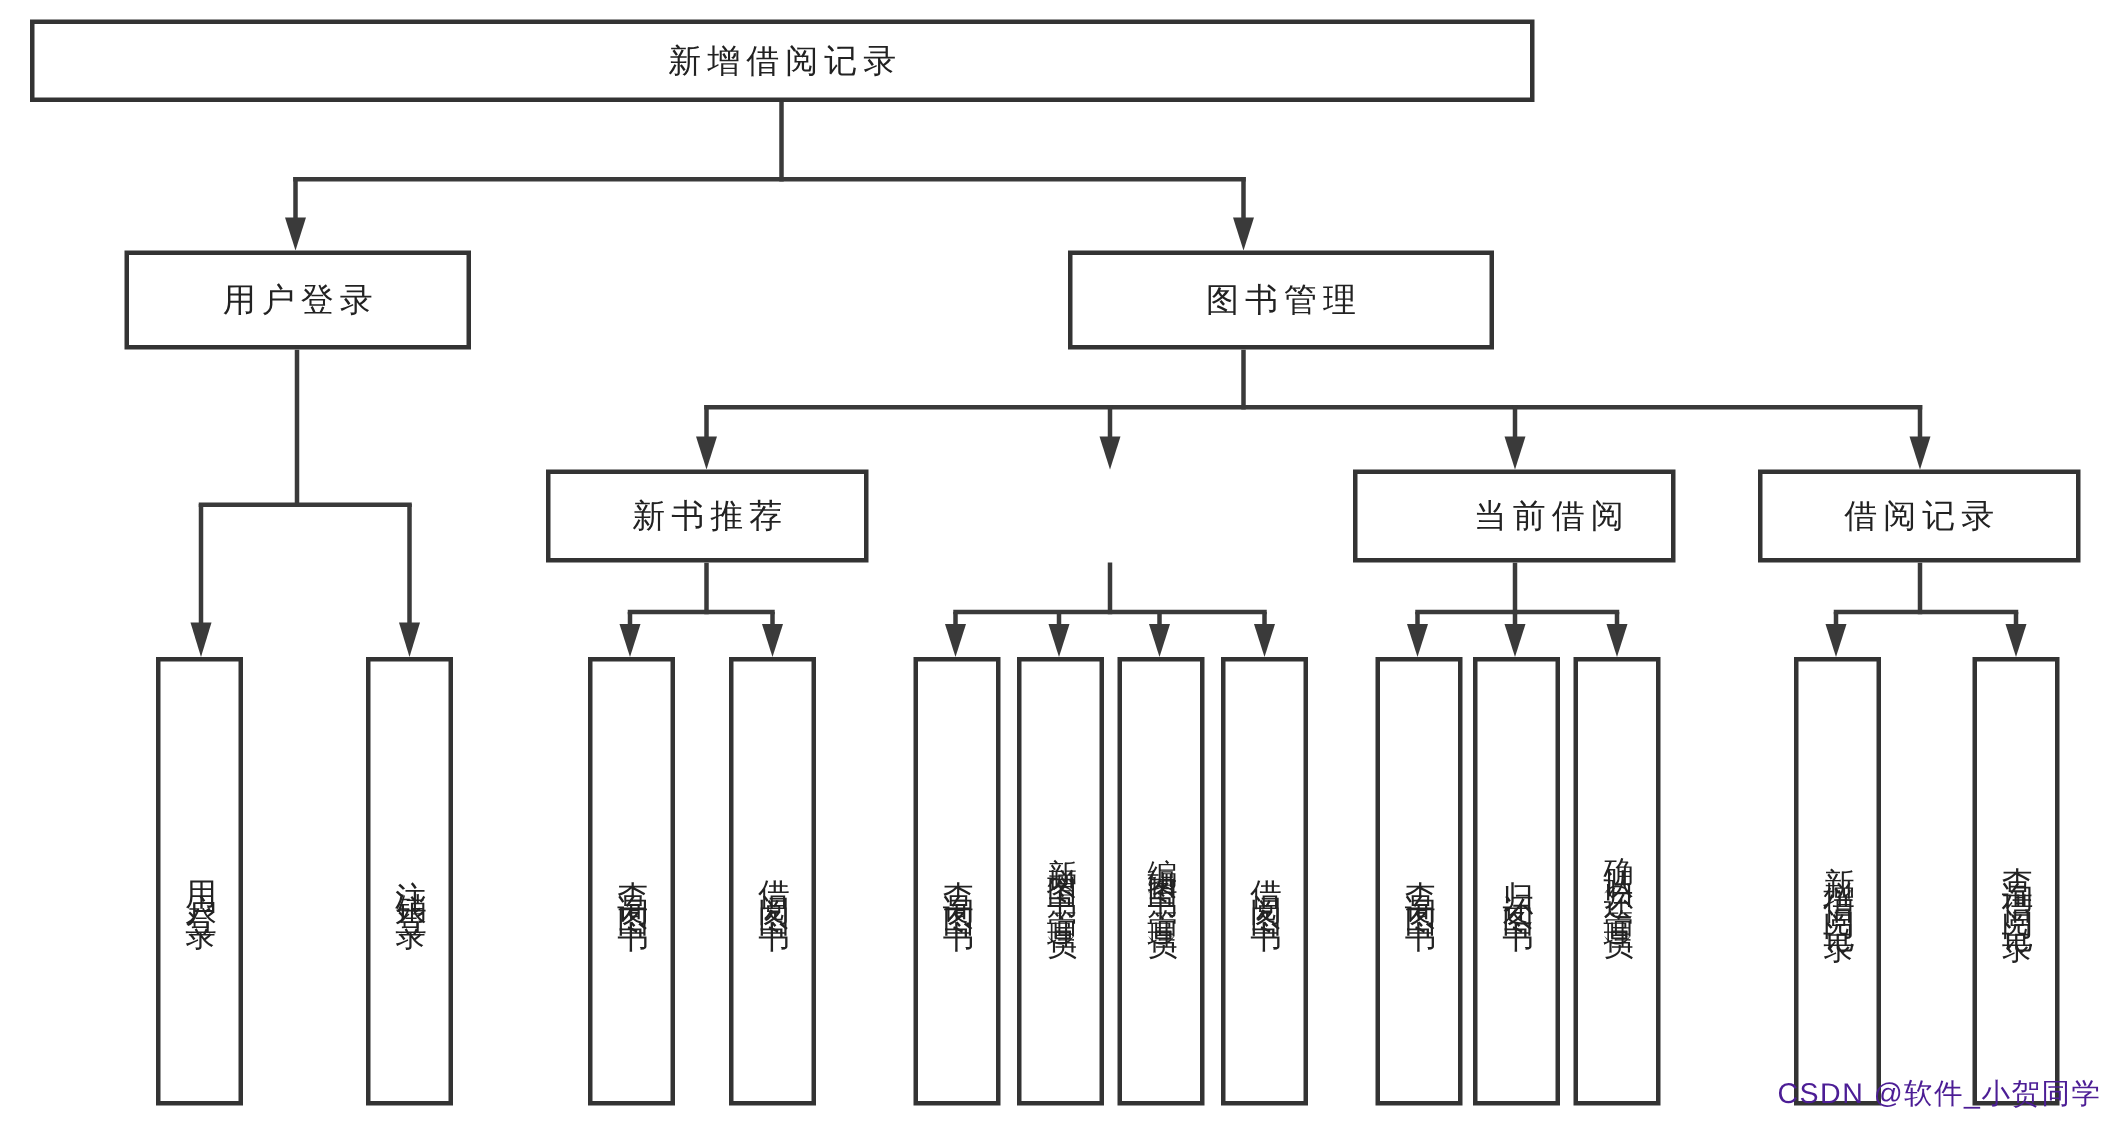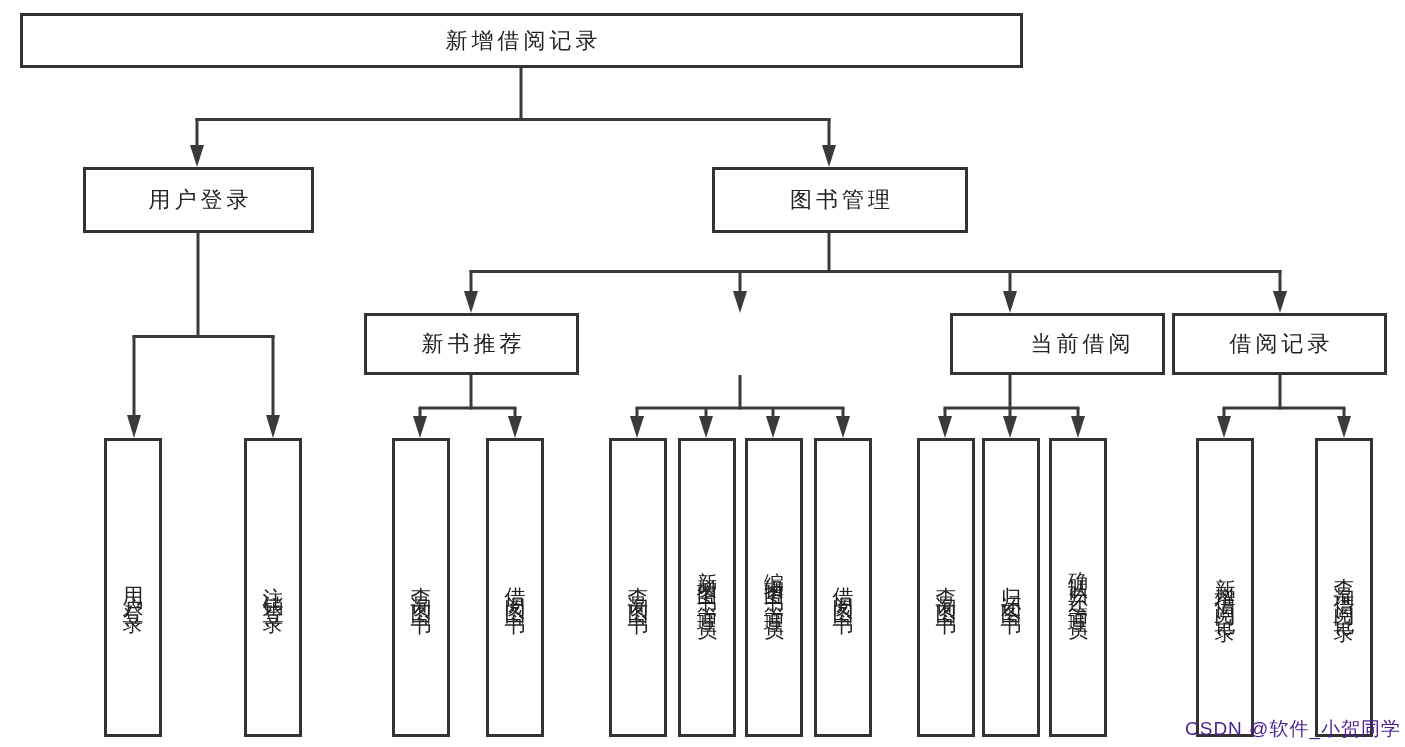--- a/index.html
+++ b/index.html
@@ -29,26 +29,26 @@
     font-size:21px;
     letter-spacing:9px;
     line-height:1.05;
     white-space:nowrap;
   }
   .vbox.long .vlabel { font-size:20px; letter-spacing:7px; }
 
   
   .n-root    { left:20px;  top:13px;  width:1003px; height:55px; }
   .n-login   { left:83px;  top:167px; width:231px;  height:66px; }
-  .n-mgmt    { left:712px; top:167px; width:256px;  height:66px;text-align:right; }
+  .n-mgmt    { left:712px; top:167px; width:284px;  height:66px;text-align:right; }
 
   .lvl3      { top:313px; height:62px; width:215px; }
   .n-newbook { left:364px; }
   .n-borrow  { left:633px; }
-  .n-current { left:950px;padding-left:46px; }
+  .n-current { left:902px;padding-left:46px; }
   .n-records { left:1172px; }
 
   .vbox      { top:438px; height:299px; width:58px; }
   .v-a1 { left:104px; }
   .v-a2 { left:244px; }
   .v-b1 { left:392px; }
   .v-b2 { left:486px; }
   .v-c1 { left:609px; }
   .v-c2 { left:678px; }
   .v-c3 { left:745px; }

